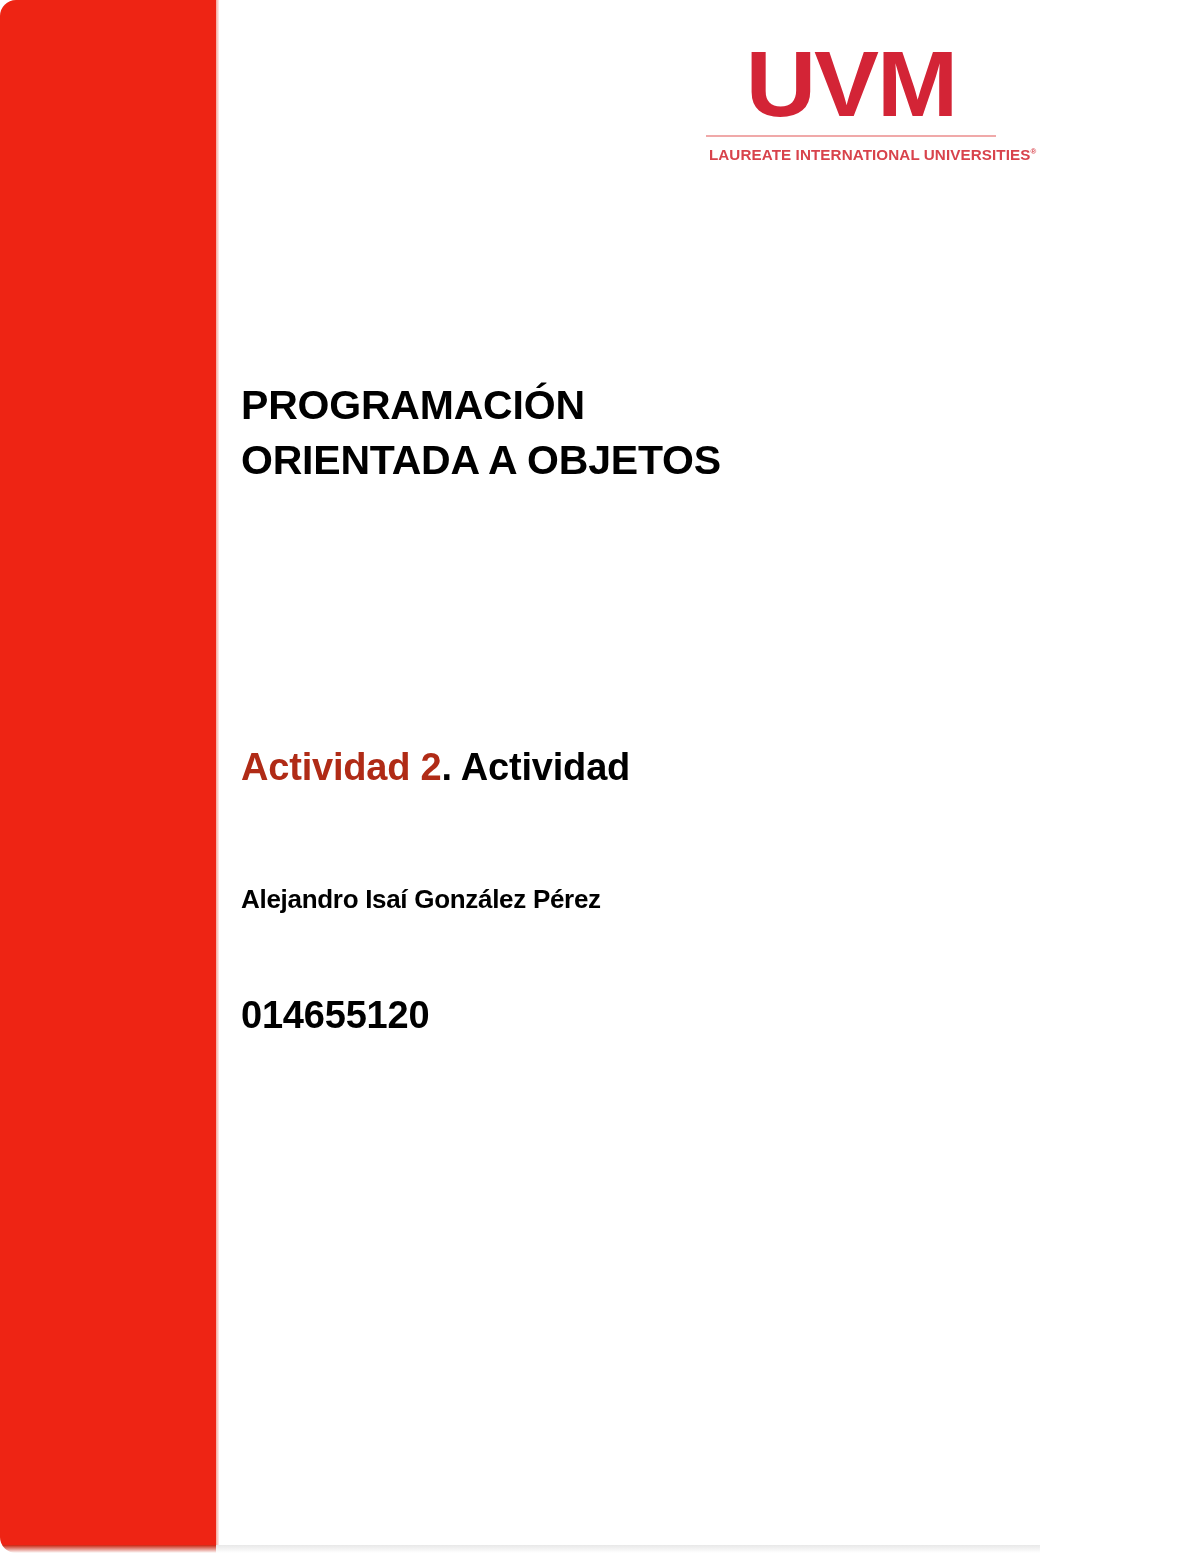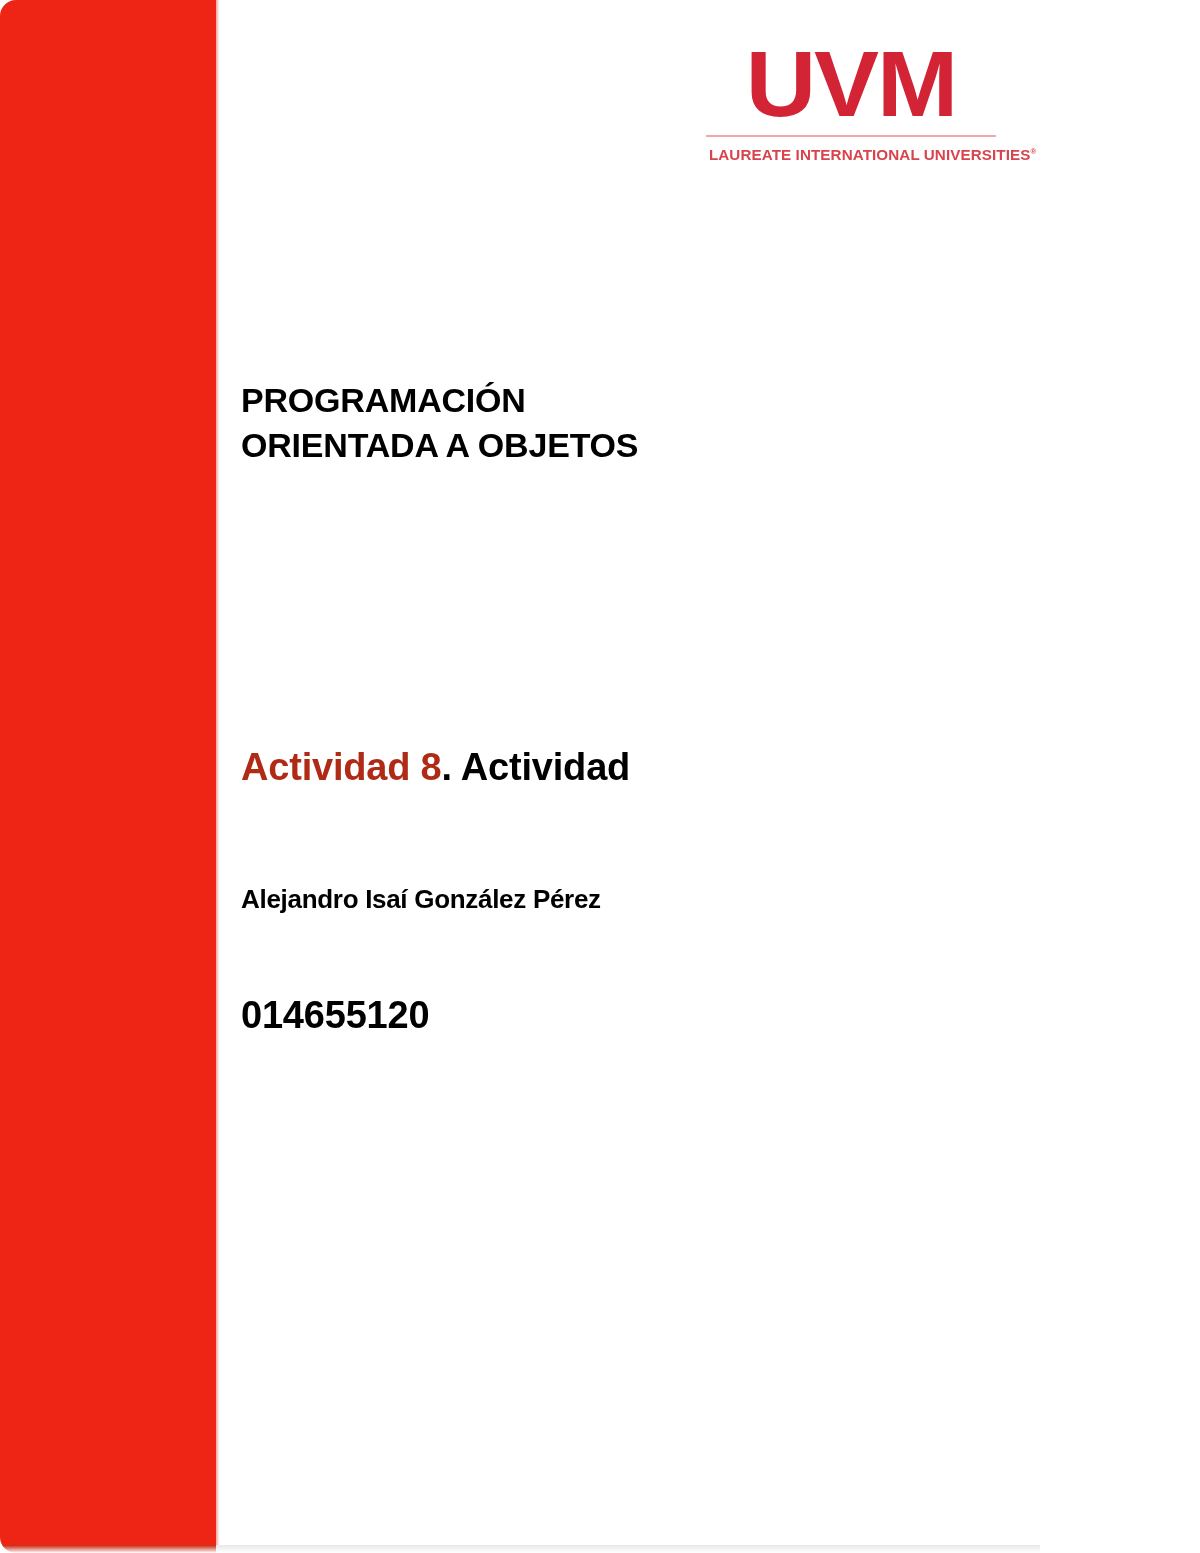--- a/index.html
+++ b/index.html
@@ -106,21 +106,21 @@
     left: 241px;
     top: 0;
     width: 900px;
   }
 
   .doc-title {
     position: absolute;
     top: 378px;
     left: 0;
     margin: 0;
-    font-size: 34px;
+    font-size: 41px;
     font-weight: bold;
     line-height: 1.33;
     letter-spacing: -0.2px;
     color: #000000;
     white-space: pre-line;
   }
 
   .activity-line {
     position: absolute;
     top: 746px;
@@ -169,21 +169,21 @@
     <div class="logo-wordmark">UVM</div>
     <div class="logo-rule"></div>
     <div class="logo-tagline"><span>LAUREATE INTERNATIONAL UNIVERSITIES</span><sup>®</sup></div>
   </div>
 
   <div class="content">
 
     <h1 class="doc-title">PROGRAMACIÓN
 ORIENTADA A OBJETOS</h1>
 
-    <div class="activity-line"><span class="accent">Actividad 8</span><span>. Actividad</span></div>
+    <div class="activity-line"><span class="accent">Actividad 2</span><span>. Actividad</span></div>
 
     <div class="author-name">Alejandro Isaí González Pérez</div>
 
     <div class="student-id">014655120</div>
 
   </div>
 
   <div class="page-shadow"></div>
   <div class="page-shadow-band"></div>
 

